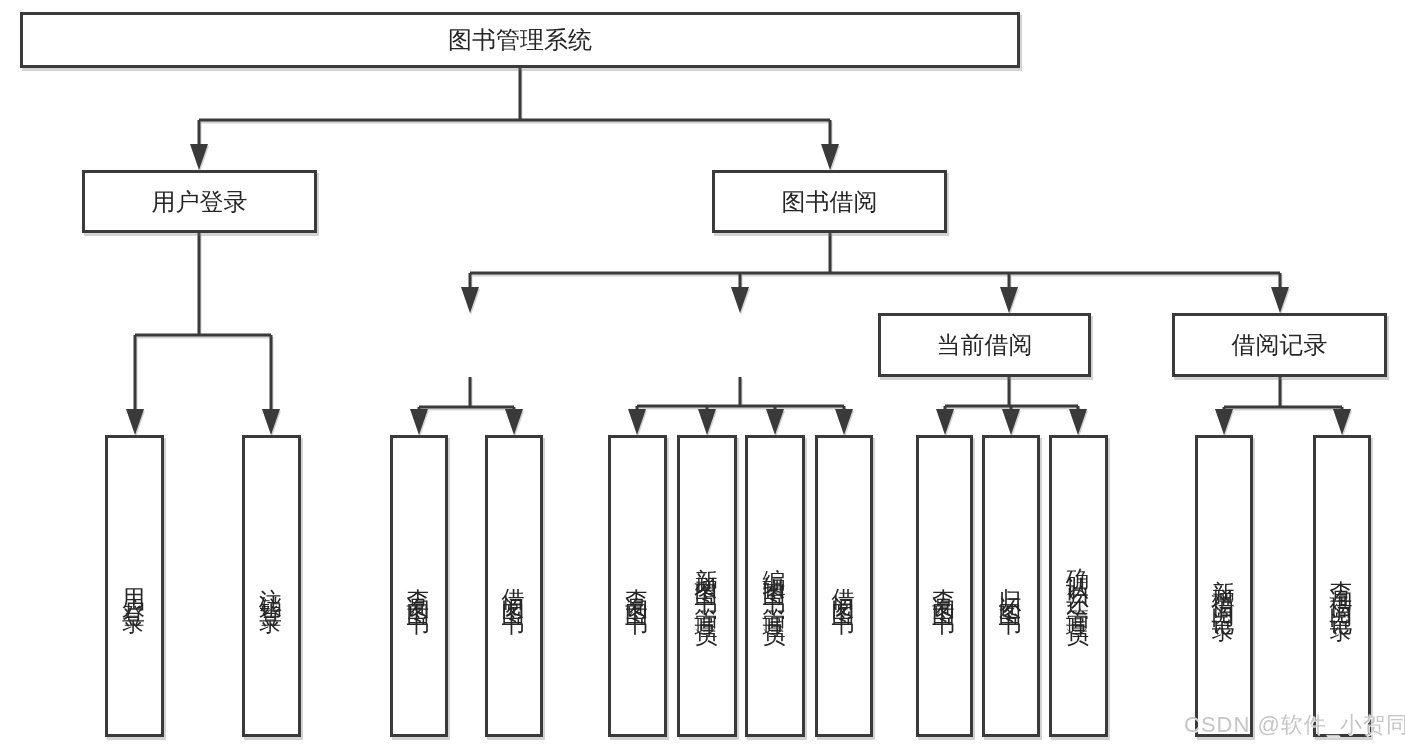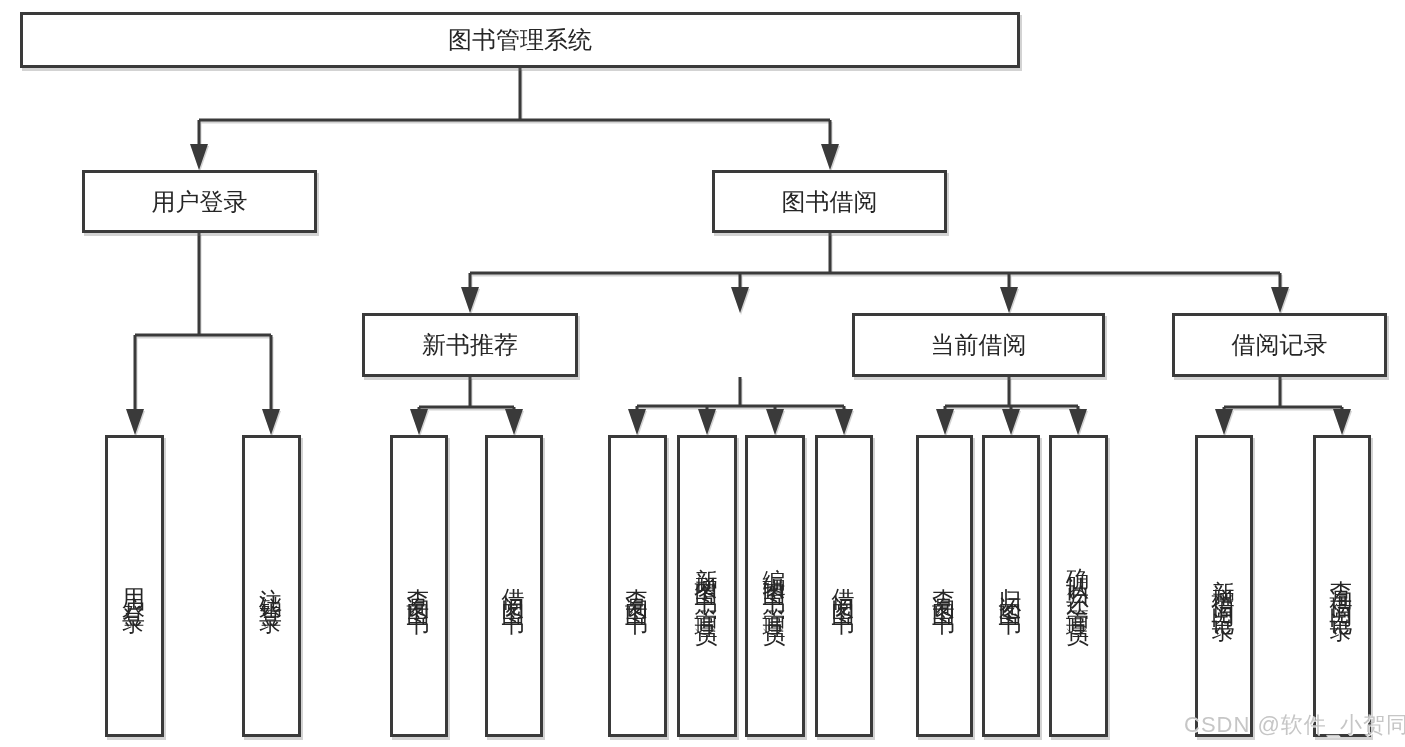--- a/index.html
+++ b/index.html
@@ -104,24 +104,21 @@
     <span>图书管理系统</span>
   </div>
 
   <div class="box hnode" style="left:82px;top:170px;width:235px;height:63px">
     <span>用户登录</span>
   </div>
   <div class="box hnode" style="left:712px;top:170px;width:235px;height:63px">
     <span>图书借阅</span>
   </div>
 
-  <div class="box hnode" style="left:362px;top:313px;width:216px;height:64px">
-    <span>新书推荐</span>
-  </div>
-  <div class="box hnode" style="left:852px;top:313px;width:253px;height:64px">
+  <div class="box hnode" style="left:878px;top:313px;width:213px;height:64px">
     <span>当前借阅</span>
   </div>
   <div class="box hnode" style="left:1172px;top:313px;width:215px;height:64px">
     <span>借阅记录</span>
   </div>
 
   <div class="box leaf" style="left:105px;top:435px;width:59px;height:302px">
     <span>用户登录</span>
   </div>
   <div class="box leaf" style="left:242px;top:435px;width:59px;height:302px">

